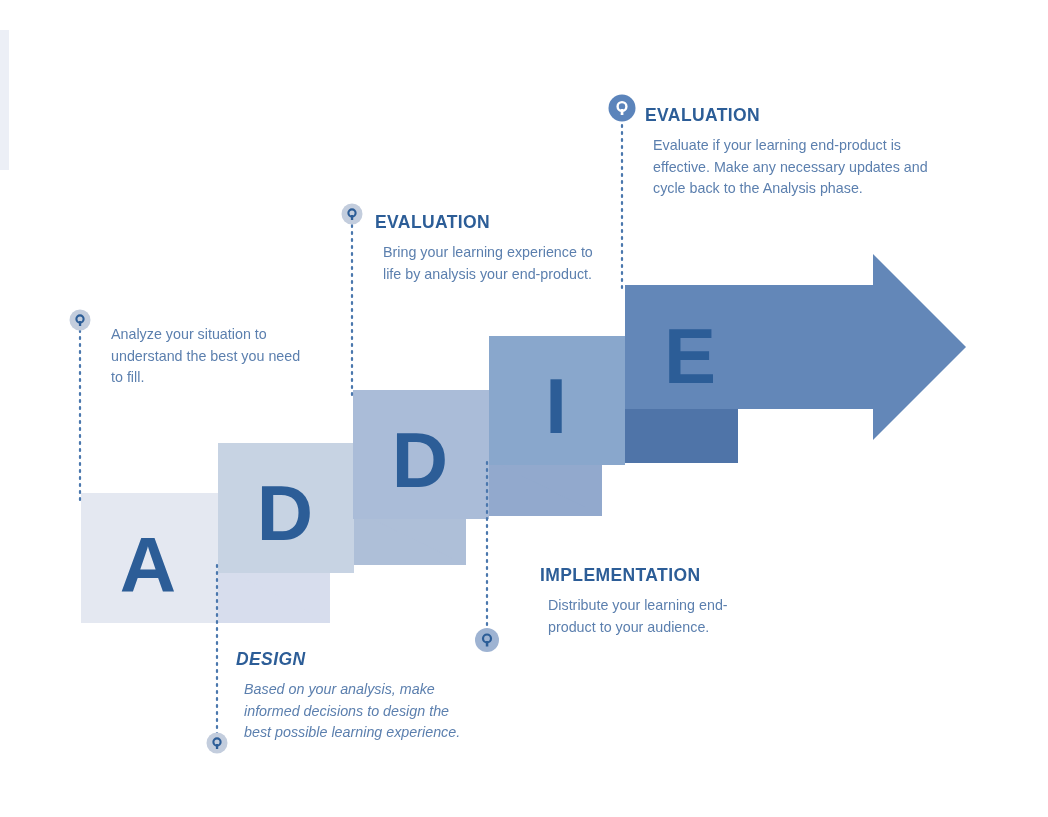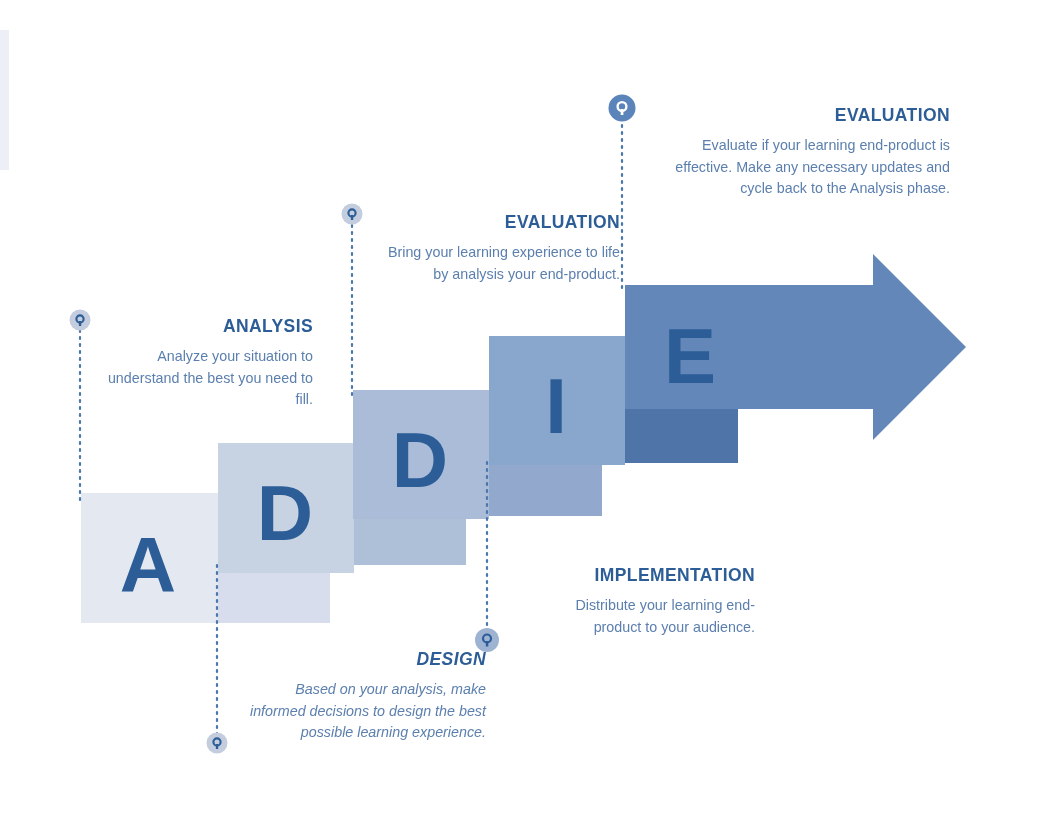--- a/index.html
+++ b/index.html
@@ -33,35 +33,34 @@
     position: absolute;
     left: 0;
     top: 0;
     width: 1048px;
     height: 817px;
   }
 
   
   .callout {
     position: absolute;
-    text-align: right;
   }
   .callout .title {
     font-size: 17.5px;
     font-weight: bold;
     letter-spacing: 0.4px;
     color: #2c5d97;
     margin: 0 0 9px 0;
     white-space: nowrap;
   }
   .callout .desc {
     font-size: 14.3px;
     line-height: 21.5px;
     color: #5b7fae;
-    margin: 0;
+    margin: 8px;
   }
 
   #callout-analysis       { left: 103px; top: 316px;  width: 210px; }
   #callout-design         { left: 236px; top: 649px;  width: 250px; font-style: italic; }
   #callout-development    { left: 375px; top: 212px;  width: 245px; }
   #callout-implementation { left: 540px; top: 565px;  width: 215px; }
   #callout-evaluation     { left: 645px; top: 105px;  width: 305px; }
 </style>
 </head>
 <body>
@@ -150,21 +149,20 @@
 
     <g>
       <circle cx="622" cy="108" r="13.5" fill="#5b84bb"></circle>
       <circle cx="622" cy="106.5" r="4.4" fill="none" stroke="#ffffff" stroke-width="2.4"></circle>
       <rect x="620.7" y="109" width="2.7" height="6" fill="#ffffff"></rect>
     </g>
 
   </svg>
 
   <div class="callout" id="callout-analysis">
-    <p class="title">ANALYSIS</p>
     <p class="desc">Analyze your situation to understand the best you need to fill.</p>
   </div>
 
   <div class="callout" id="callout-design">
     <p class="title">DESIGN</p>
     <p class="desc">Based on your analysis, make informed decisions to design the best possible learning experience.</p>
   </div>
 
   <div class="callout" id="callout-development">
     <p class="title">EVALUATION</p>

